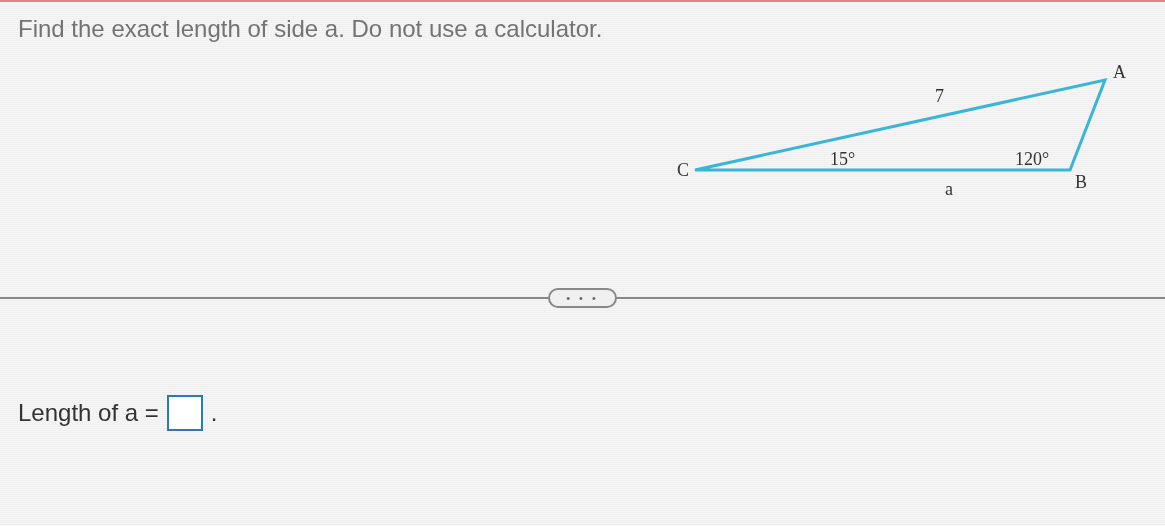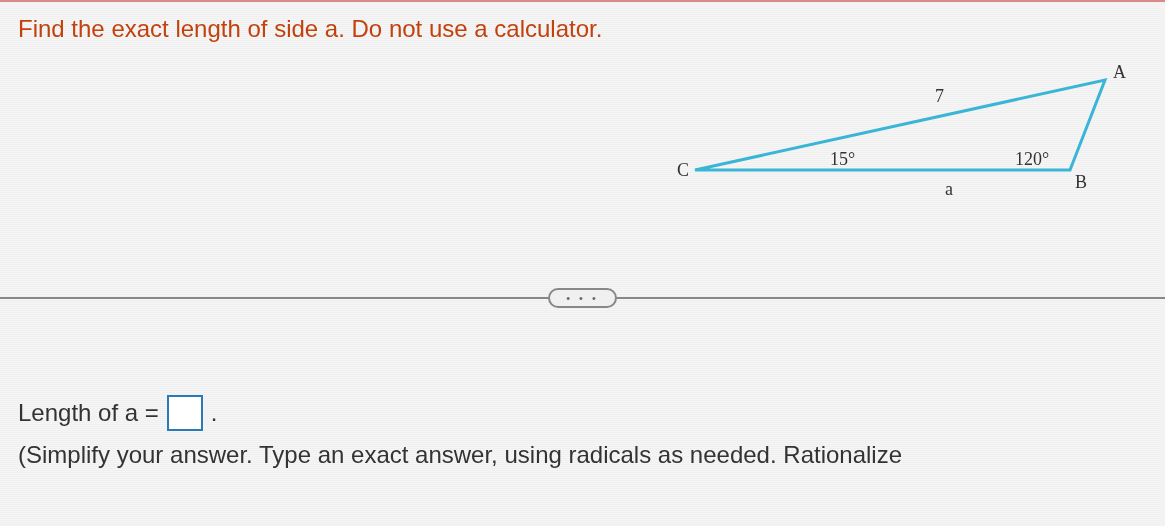--- a/index.html
+++ b/index.html
@@ -27,21 +27,21 @@
       left: 0;
       width: 100%;
       height: 2px;
       background: #d88;
     }
     .question-text {
       position: absolute;
       top: 15px;
       left: 18px;
       font-size: 24px;
-      color: #c2410c;
+      color: #737373;
     }
     .triangle-container {
       position: absolute;
       top: 60px;
       right: 30px;
       width: 460px;
       height: 150px;
     }
     .triangle-svg {
       width: 100%;
@@ -132,15 +132,14 @@
   <div class="divider-line"></div>
 </div>
 
 <div class="answer-section">
   <div class="answer-line">
     <span>Length of a =</span>
     <span class="input-box"></span>
     <span>.</span>
   </div>
   <div class="instruction">
-    <div>(Simplify your answer. Type an exact answer, using radicals as needed. Rationalize</div>
   </div>
 </div>
 
 </body></html>

